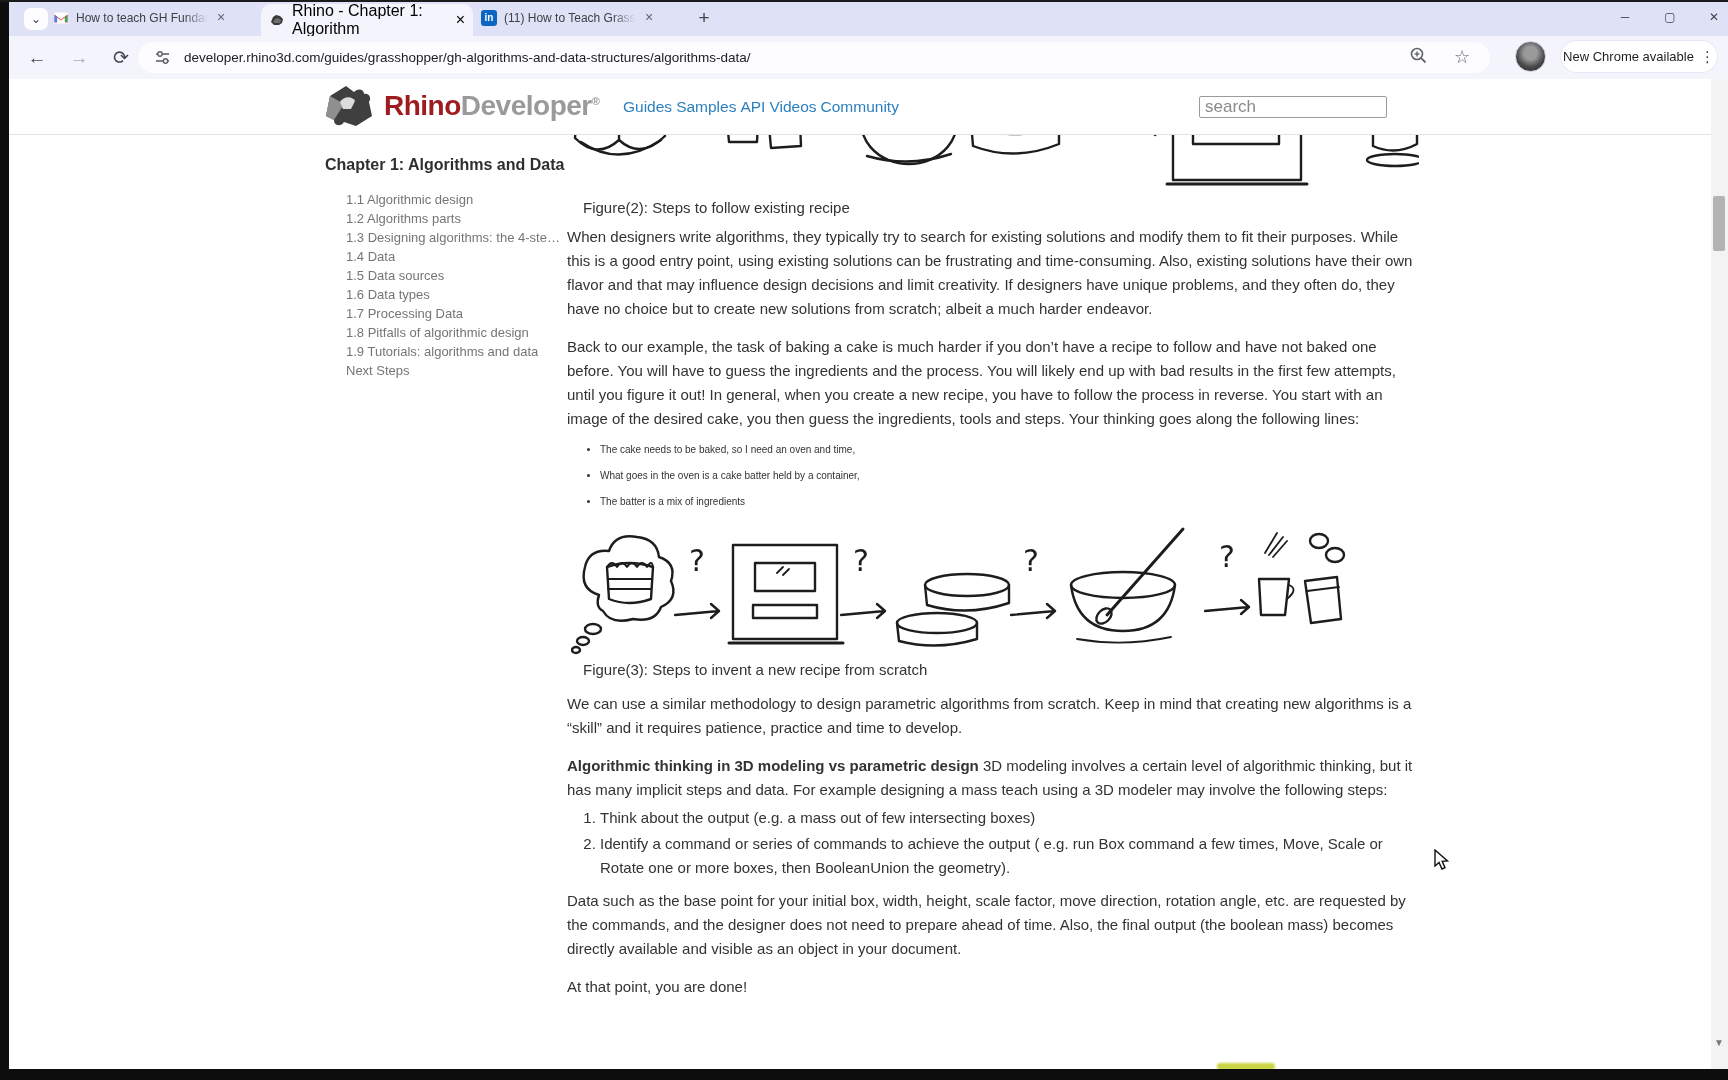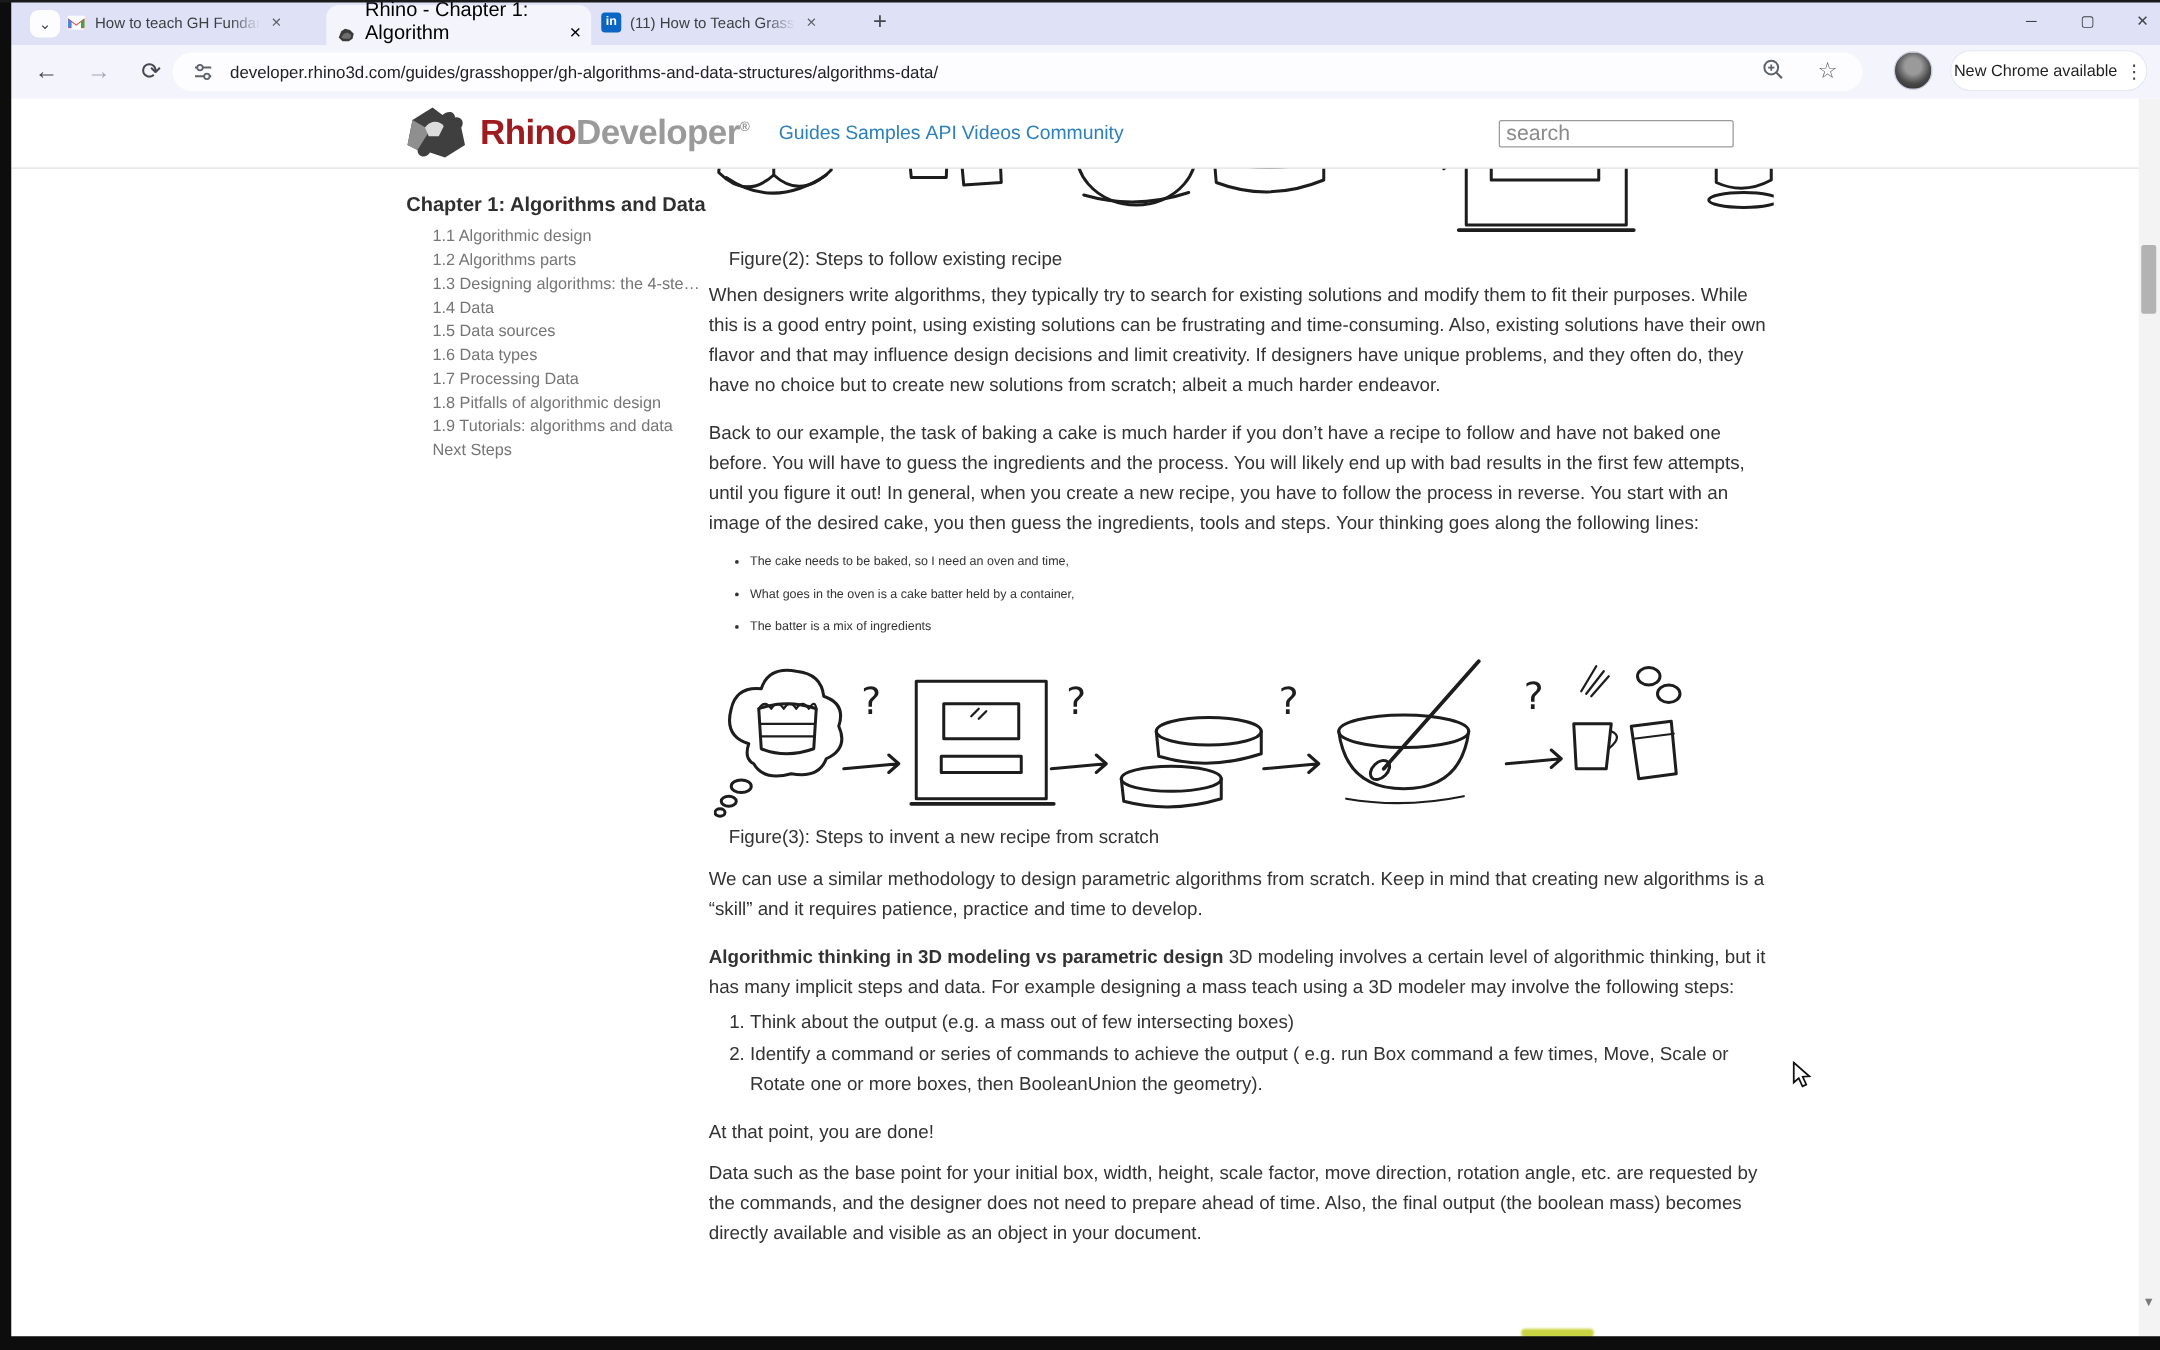--- a/index.html
+++ b/index.html
@@ -14,21 +14,21 @@
 
   
   .tabstrip{position:absolute;left:9px;top:0;width:1719px;height:36px;background:#dfe2f6;}
   .tab-search-btn{position:absolute;left:15px;top:8px;width:24px;height:22px;background:#fdfdff;border-radius:7px;
     color:#444;font-size:12px;line-height:22px;text-align:center;}
   .tab{position:absolute;top:0;height:36px;display:flex;align-items:center;}
   .tab .title{font-size:12px;color:#3c4043;white-space:nowrap;overflow:hidden;width:132px;
     -webkit-mask-image:linear-gradient(90deg,#000 82%,transparent);mask-image:linear-gradient(90deg,#000 82%,transparent);}
   .tab .close{font-size:14px;color:#5f6368;margin-left:4px;width:18px;height:18px;line-height:17px;text-align:center;border-radius:50%;}
   .tab-active{position:absolute;left:252px;top:4px;width:212px;height:32px;background:#f3f4fc;border-radius:10px 10px 0 0;
-    display:flex;align-items:flex-end;padding:0 8px;box-sizing:border-box;}
+    display:flex;align-items:center;padding:12px 8px;box-sizing:border-box;}
   .favicon{width:16px;height:16px;margin-right:7px;flex:0 0 auto;}
   .li-badge{width:16px;height:16px;border-radius:3px;background:#0a66c2;color:#fff;font-weight:bold;font-size:10px;line-height:16px;text-align:center;margin-right:7px;flex:0 0 auto;}
   .newtab{position:absolute;left:682px;top:5px;width:26px;height:26px;color:#45474d;font-size:19px;line-height:26px;text-align:center;}
   .winctl{position:absolute;top:0;height:34px;width:42px;color:#3f4247;font-size:12px;line-height:34px;text-align:center;}
 
   
   .toolbar{position:absolute;left:9px;top:36px;width:1719px;height:43px;background:#f3f4fc;}
   .navbtn{position:absolute;top:7px;width:30px;height:30px;font-size:19px;line-height:30px;text-align:center;color:#45474d;}
   .navbtn.fwd{color:#a8abb3;}
   .omnibox{position:absolute;left:129px;top:6px;width:1352px;height:31px;background:#fdfdff;border-radius:16px;}
@@ -57,21 +57,21 @@
 
   
   .scrolltrack{position:absolute;left:1711px;top:79px;width:17px;height:990px;background:#f3f3f3;}
   .scrollthumb{position:absolute;left:2px;top:117px;width:12px;height:55px;background:#b3b3b3;border-radius:2px;}
   .scrollarrow{position:absolute;left:3px;top:958px;color:#7a7a7a;font-size:10px;}
 
   
   .toc{position:absolute;left:325px;top:156px;width:245px;}
   .toc h3{margin:0;font-size:16px;font-weight:bold;color:#2f2f2f;}
   .toc .item{font-size:13px;color:#757575;line-height:19px;padding-left:21px;white-space:nowrap;overflow:hidden;}
-  .toc .item:first-of-type{margin-top:5px;}
+  .toc .item:first-of-type{margin-top:16px;}
 
   .main{position:absolute;left:567px;top:135px;width:852px;color:#333;}
   .main p{font-size:15px;line-height:24px;margin:0;}
   .figcap{font-size:15px;color:#333;margin-left:16px;}
   .sketchwrap{overflow:hidden;position:relative;}
   .sketch{display:block;}
   ul.blist{margin:6px 0 0 0;padding-left:33px;}
   ul.blist li{font-size:10px;line-height:26px;color:#333;}
   ol.nlist{margin:4px 0 0 0;padding-left:33px;}
   ol.nlist li{font-size:15px;line-height:24px;color:#333;margin-bottom:2px;}
@@ -293,23 +293,23 @@
 
     <p style="margin-top:14px;">We can use a similar methodology to design parametric algorithms from scratch. Keep in mind that creating new algorithms is a “skill” and it requires patience, practice and time to develop.</p>
 
     <p style="margin-top:14px;"><strong>Algorithmic thinking in 3D modeling vs parametric design</strong><span> 3D modeling involves a certain level of algorithmic thinking, but it has many implicit steps and data. For example designing a mass teach using a 3D modeler may involve the following steps:</span></p>
 
     <ol class="nlist">
       <li>Think about the output (e.g. a mass out of few intersecting boxes)</li>
       <li>Identify a command or series of commands to achieve the output ( e.g. run Box command a few times, Move, Scale or Rotate one or more boxes, then BooleanUnion the geometry).</li>
     </ol>
 
+    <p style="margin-top:9px;">Data such as the base point for your initial box, width, height, scale factor, move direction, rotation angle, etc. are requested by the commands, and the designer does not need to prepare ahead of time. Also, the final output (the boolean mass) becomes directly available and visible as an object in your document.</p>
+
     <p style="margin-top:14px;">At that point, you are done!</p>
-
-    <p style="margin-top:9px;">Data such as the base point for your initial box, width, height, scale factor, move direction, rotation angle, etc. are requested by the commands, and the designer does not need to prepare ahead of time. Also, the final output (the boolean mass) becomes directly available and visible as an object in your document.</p>
   </main>
 
   <svg class="cursor" viewBox="0 0 18 22">
     <path d="M2 1 L2 17 L6 13.5 L9 20 L12 18.6 L9.2 12.4 L14.5 12 Z" fill="#fff" stroke="#111" stroke-width="1.4"></path>
   </svg>
 
   <div class="smudge"></div>
   <div class="strip-left"></div>
   <div class="strip-bottom"></div>
   <div class="strip-top"></div>

